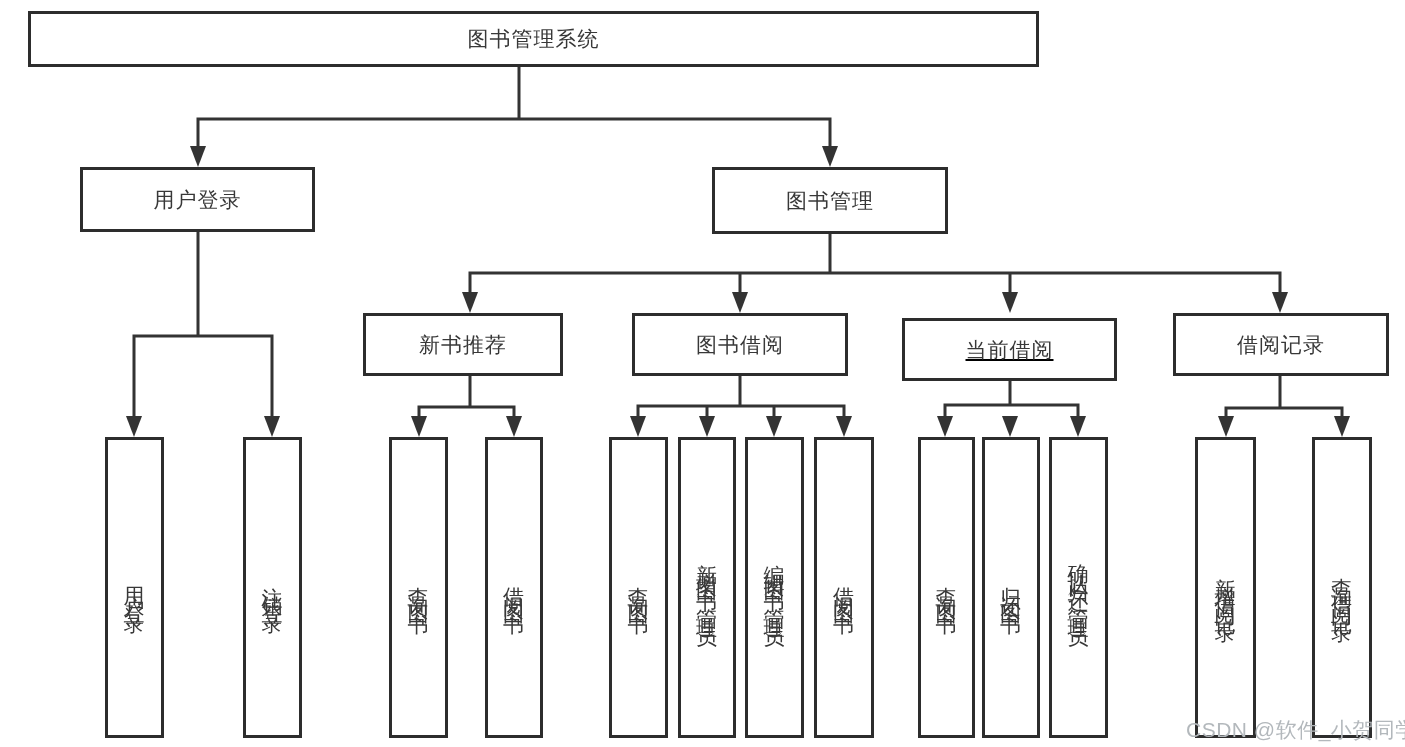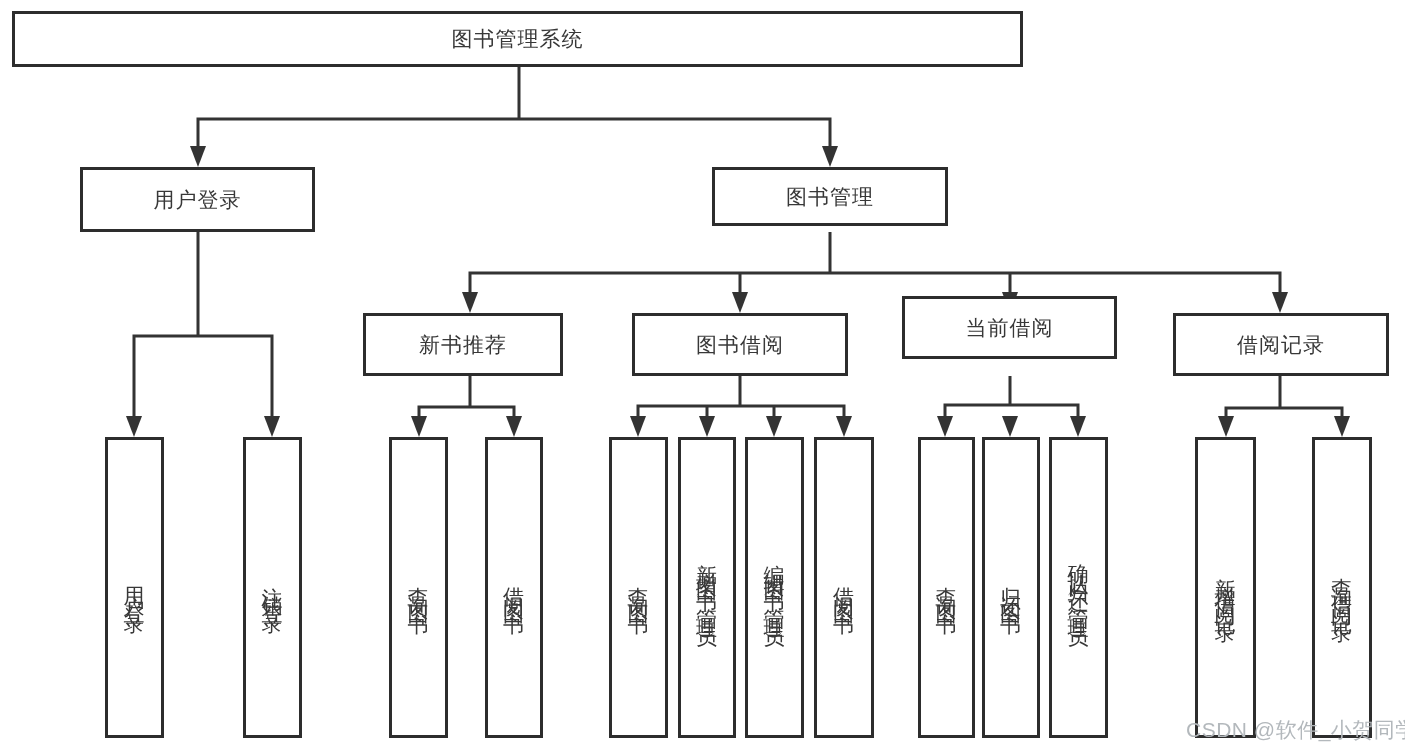--- a/index.html
+++ b/index.html
@@ -52,26 +52,26 @@
     position: absolute;
     left: 1186px;
     top: 716px;
     font-size: 21px;
     color: #b3b8bc;
     letter-spacing: 0.5px;
     white-space: nowrap;
     z-index: 3;
   }
   
-  #n-root           { left: 12px;   top: 11px;  width: 1011px; height: 56px; }
+  #n-root           { left: 28px;   top: 11px;  width: 1011px; height: 56px; }
   #n-user-login     { left: 80px;   top: 167px; width: 235px;  height: 65px; }
-  #n-book-mgmt      { left: 712px;  top: 167px; width: 236px;  height: 59px; align-items: center; }
+  #n-book-mgmt      { left: 712px;  top: 167px; width: 236px;  height: 67px; align-items: center; }
   #n-new-book-rec   { left: 363px;  top: 313px; width: 200px;  height: 63px; }
   #n-book-borrow    { left: 632px;  top: 313px; width: 216px;  height: 63px; }
-  #n-current-borrow { left: 902px;  top: 296px; width: 215px;  height: 63px; }
+  #n-current-borrow { left: 902px;  top: 318px; width: 215px;  height: 63px; text-decoration: underline; }
   #n-borrow-records { left: 1173px; top: 313px; width: 216px;  height: 63px; }
   #l-user-login     { left: 105px;  width: 59px; }
   #l-logout         { left: 243px;  width: 59px; }
   #l-nbr-query      { left: 389px;  width: 59px; }
   #l-nbr-borrow     { left: 485px;  width: 58px; }
   #l-bb-query       { left: 609px;  width: 59px; }
   #l-bb-add         { left: 678px;  width: 58px; }
   #l-bb-edit        { left: 745px;  width: 59px; }
   #l-bb-borrow      { left: 814px;  width: 60px; }
   #l-cb-query       { left: 918px;  width: 57px; }

